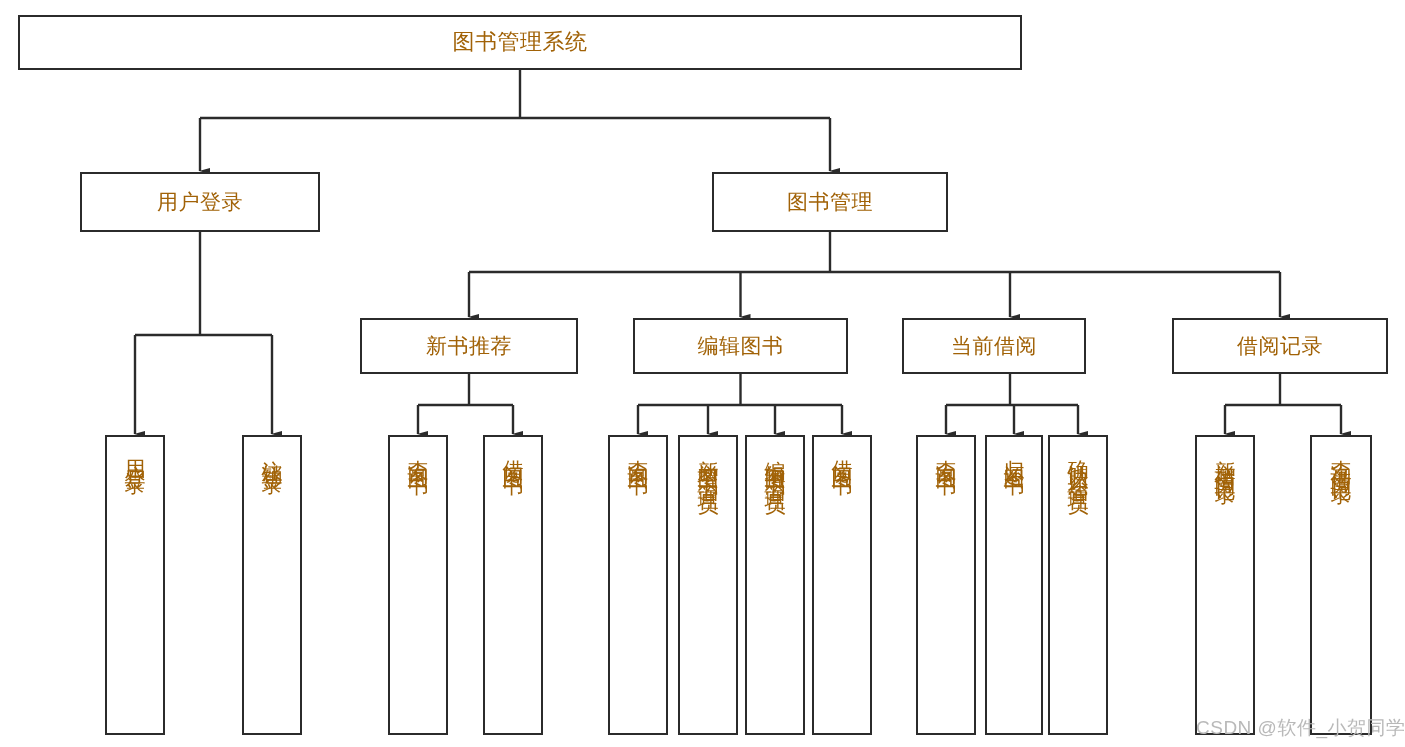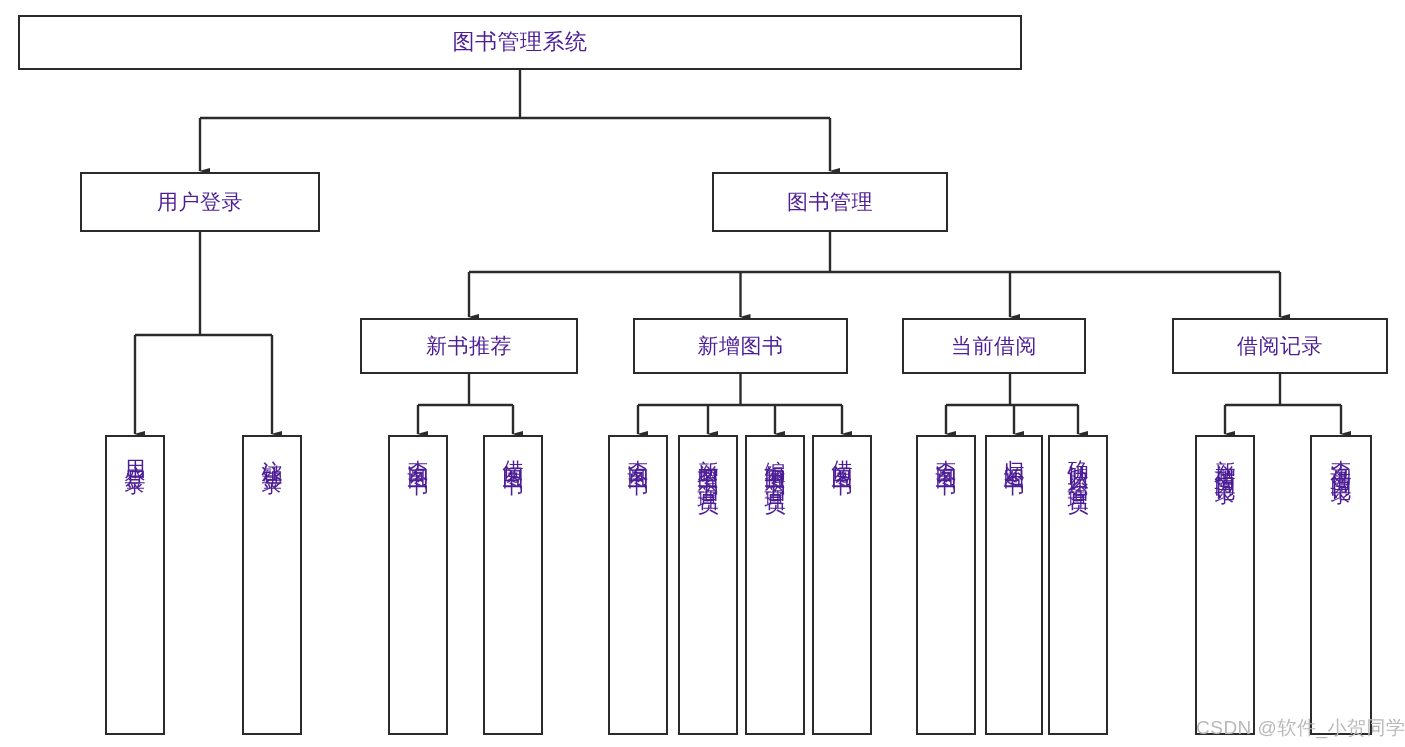--- a/index.html
+++ b/index.html
@@ -27,21 +27,21 @@
     pointer-events: none;
   }
   .node {
     position: absolute;
     box-sizing: border-box;
     background: #ffffff;
     border: 2px solid #2b2b2b;
     display: flex;
     align-items: center;
     justify-content: center;
-    color: #4c1d95;
+    color: #a16207;
   }
   .node .node-label {
     display: block;
     text-align: center;
     line-height: 1.12;
     letter-spacing: 0.5px;
     white-space: nowrap;
   }
   
   .node.horiz .node-label {
@@ -129,21 +129,21 @@
     <span class="node-label">用户登录</span>
   </div>
   <div class="node horiz" style="left: 360px; top: 318px; width: 218px; height: 56px;">
     <span class="node-label">新书推荐</span>
   </div>
 
   <div class="node horiz" style="left: 712px; top: 172px; width: 236px; height: 60px;">
     <span class="node-label">图书管理</span>
   </div>
   <div class="node horiz" style="left: 633px; top: 318px; width: 215px; height: 56px;">
-    <span class="node-label">新增图书</span>
+    <span class="node-label">编辑图书</span>
   </div>
   <div class="node horiz" style="left: 902px; top: 318px; width: 184px; height: 56px;">
     <span class="node-label">当前借阅</span>
   </div>
   <div class="node horiz" style="left: 1172px; top: 318px; width: 216px; height: 56px;">
     <span class="node-label">借阅记录</span>
   </div>
 
   <div class="node vert" style="left: 105px; top: 435px; width: 60px; height: 300px;">
     <span class="node-label">用户登录</span>

